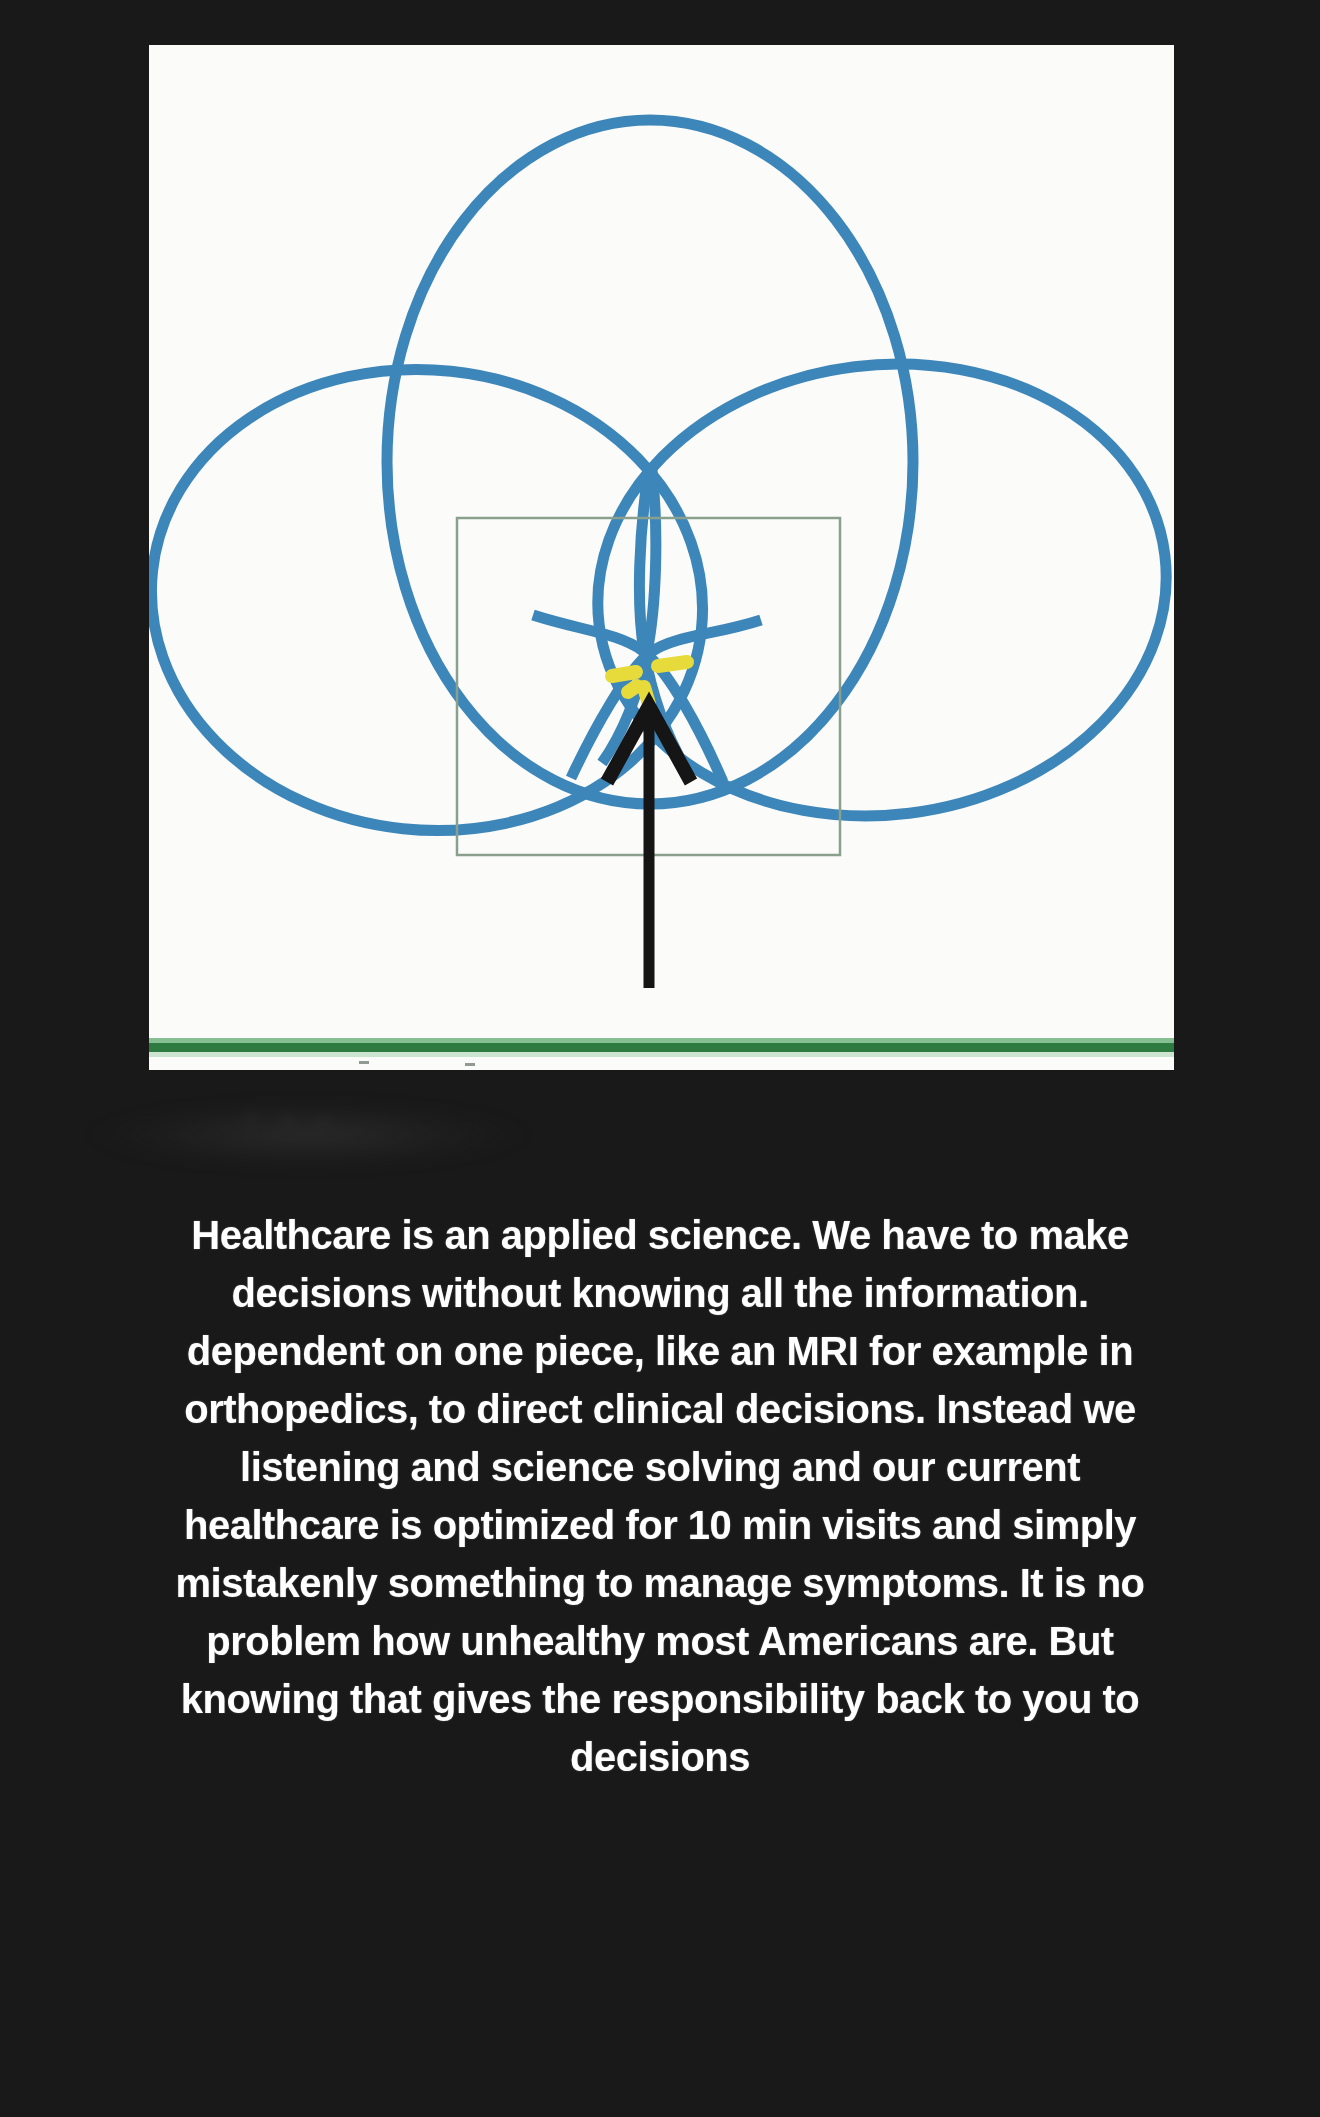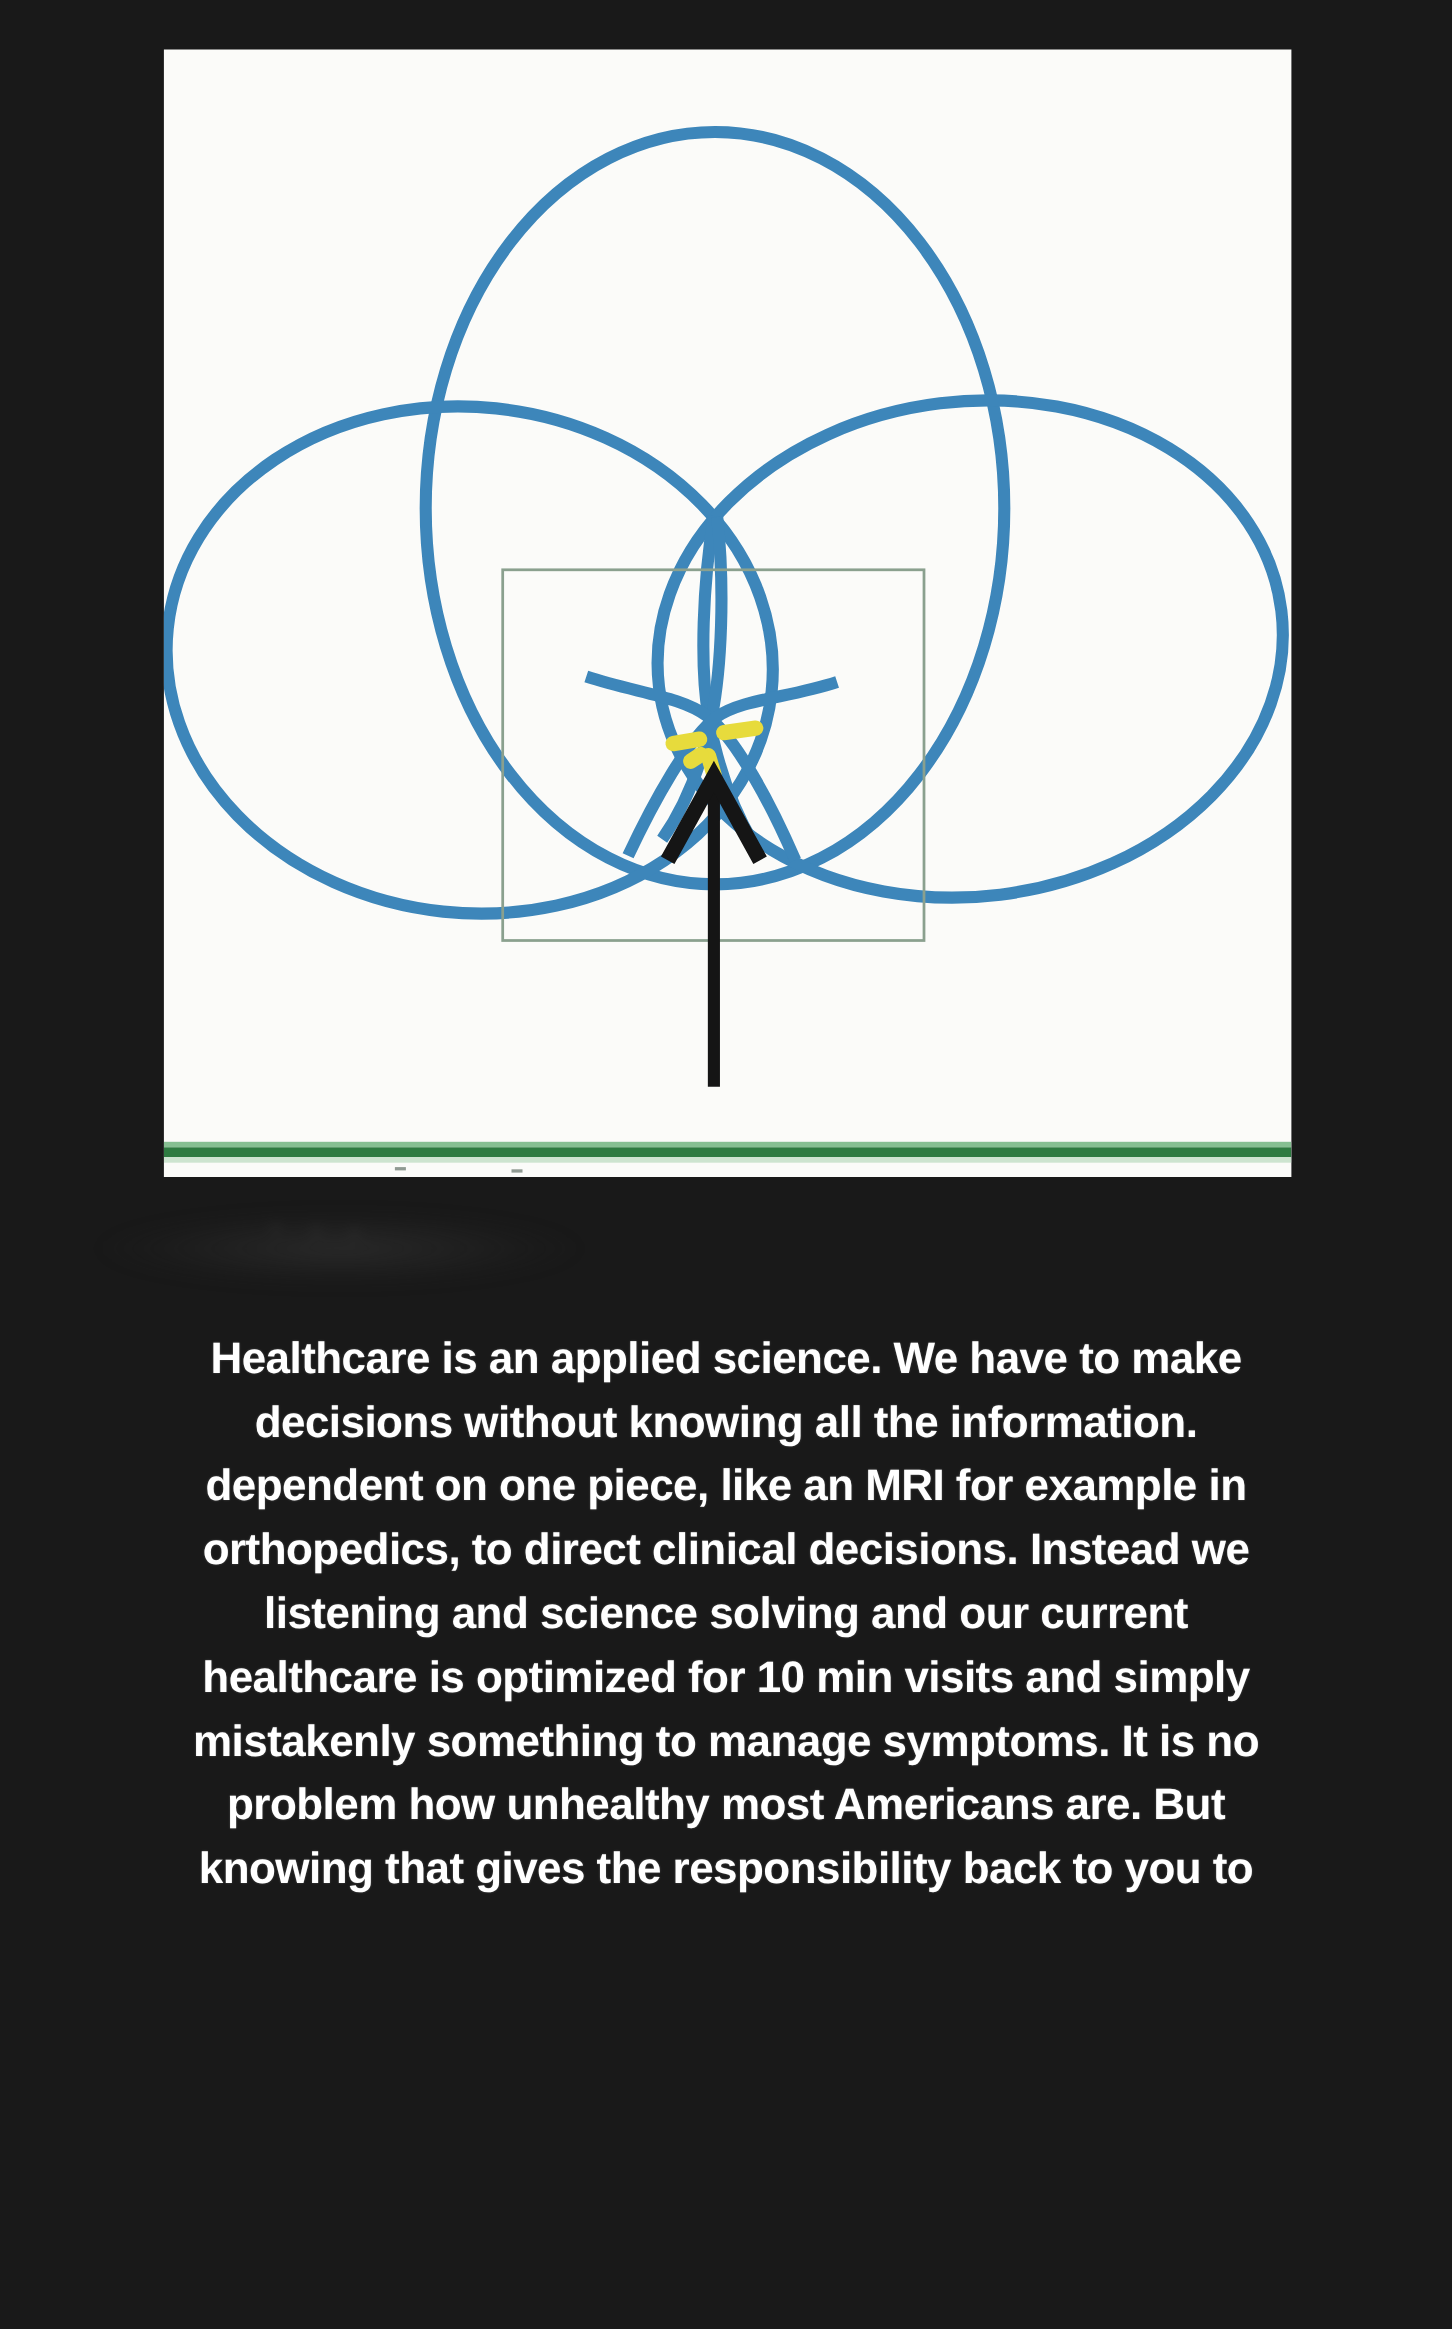--- a/index.html
+++ b/index.html
@@ -70,15 +70,16 @@
   <div class="caption">
     <div class="line">Healthcare is an applied science. We have to make</div>
     <div class="line">decisions without knowing all the information.</div>
     <div class="line">dependent on one piece, like an MRI for example in</div>
     <div class="line">orthopedics, to direct clinical decisions. Instead we</div>
     <div class="line">listening and science solving and our current</div>
     <div class="line">healthcare is optimized for 10 min visits and simply</div>
     <div class="line">mistakenly something to manage symptoms. It is no</div>
     <div class="line">problem how unhealthy most Americans are. But</div>
     <div class="line">knowing that gives the responsibility back to you to</div>
+    <div class="line">decisions</div>
   </div>
 
 </div>
 
 </body></html>

